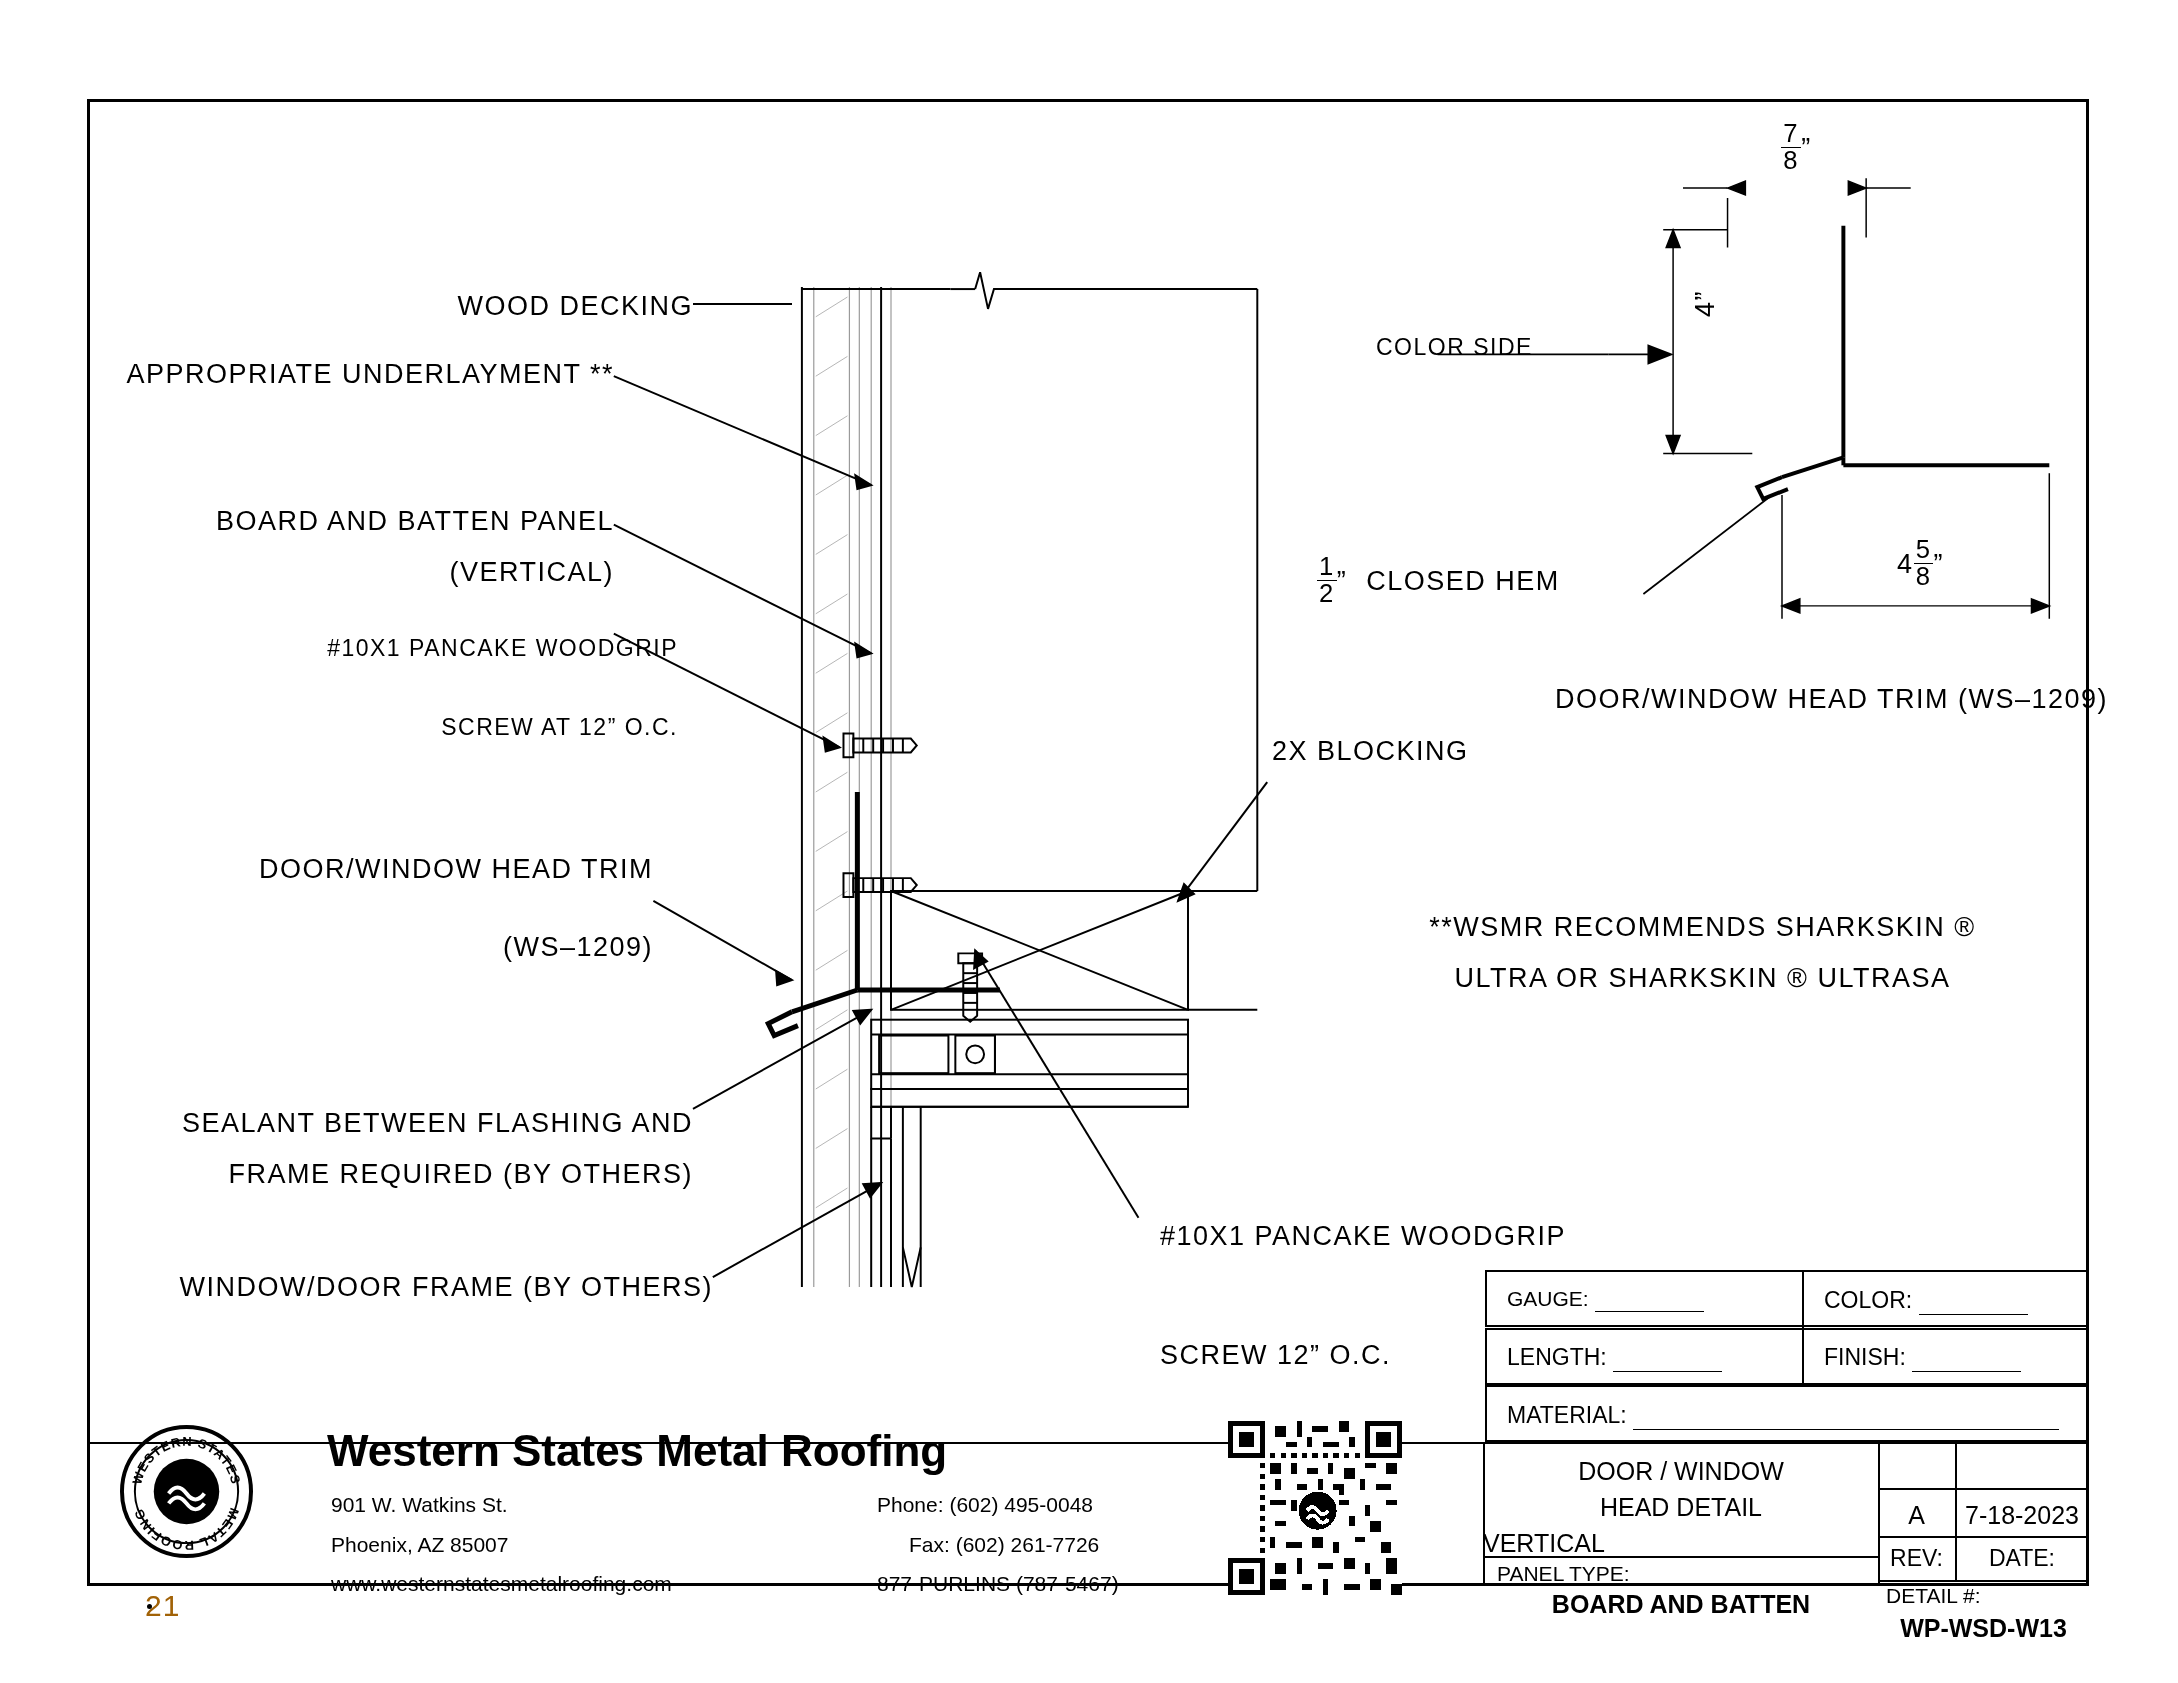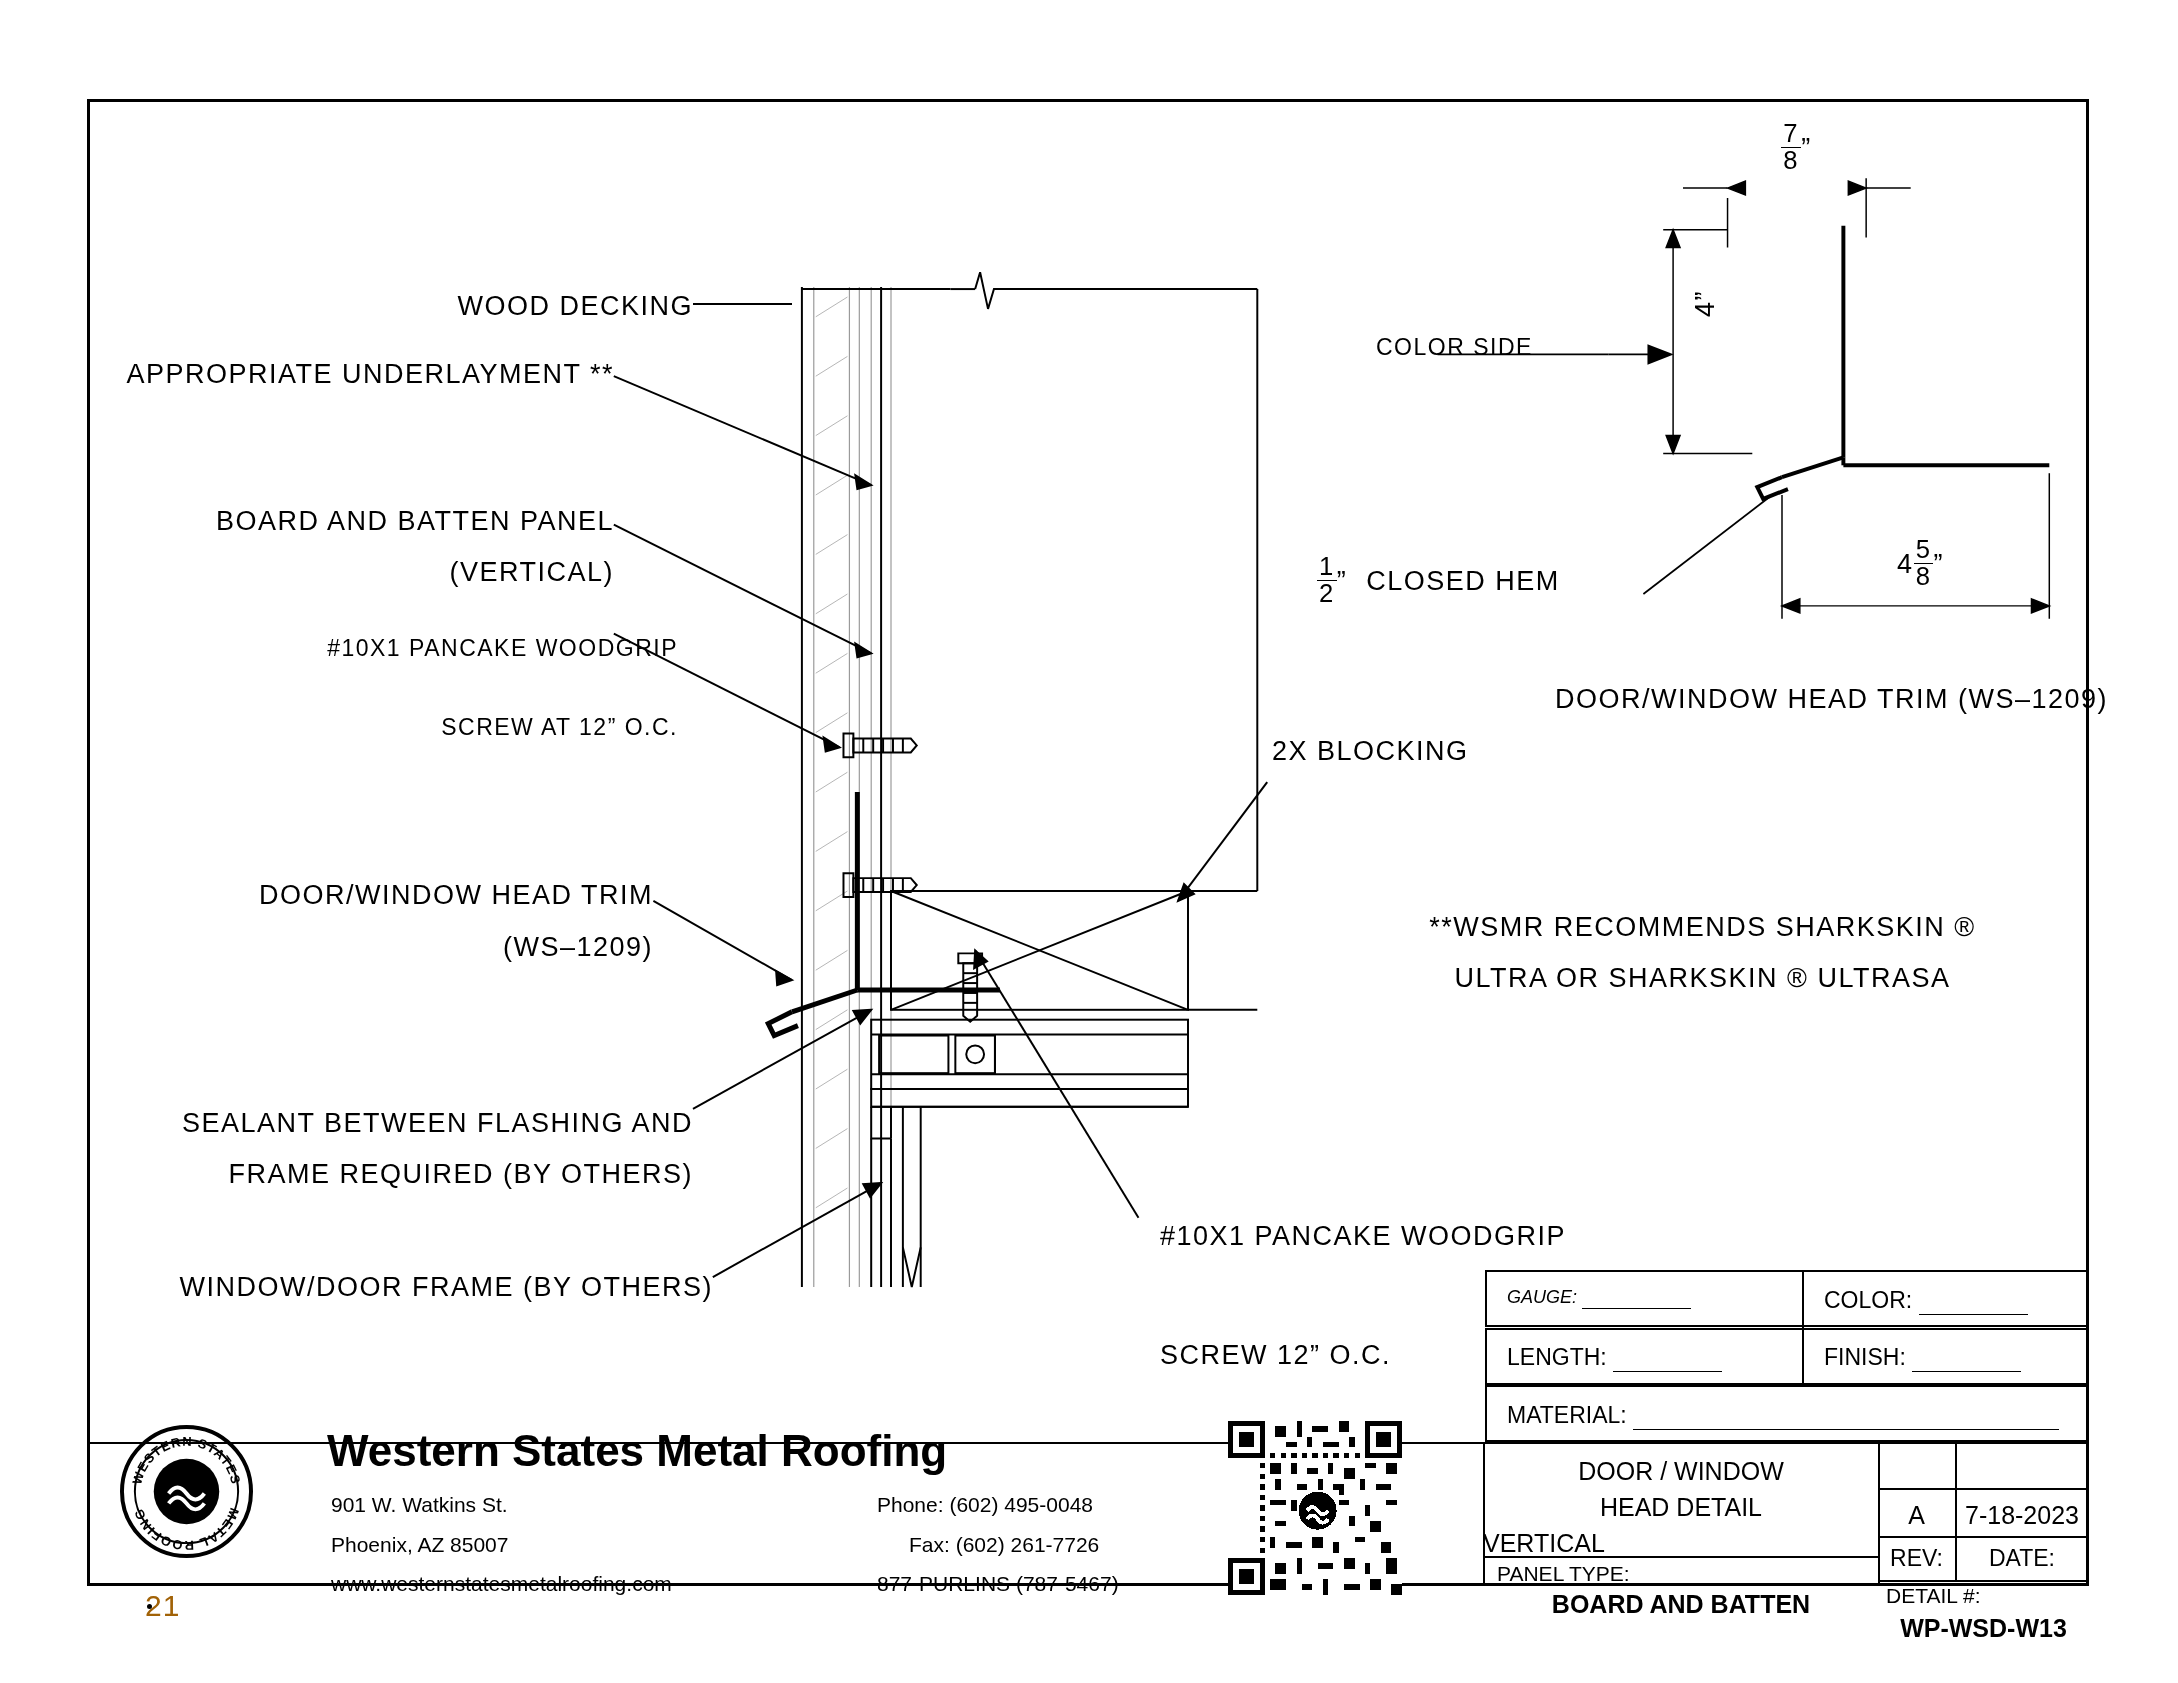--- a/index.html
+++ b/index.html
@@ -299,21 +299,21 @@
       </g>
     </g>
   </svg>
 
   <div class="lbl t28 right" style="left:238px; top:290px; width:455px;">WOOD DECKING</div>
   <div class="lbl t28 right" style="left:99px; top:358px; width:515px;">APPROPRIATE UNDERLAYMENT **</div>
   <div class="lbl t28 right" style="left:149px; top:505px; width:465px;">BOARD AND BATTEN PANEL</div>
   <div class="lbl t28 right" style="left:149px; top:556px; width:465px;">(VERTICAL)</div>
   <div class="lbl t24 right" style="left:178px; top:634px; width:500px;">#10X1 PANCAKE WOODGRIP</div>
   <div class="lbl t24 right" style="left:178px; top:677px; width:500px;margin-top:36px;">SCREW AT 12” O.C.</div>
-  <div class="lbl t28 right" style="left:178px; top:879px; width:475px;">DOOR/WINDOW HEAD TRIM</div>
+  <div class="lbl t28 right" style="left:178px; top:853px; width:475px;">DOOR/WINDOW HEAD TRIM</div>
   <div class="lbl t28 right" style="left:178px; top:931px; width:475px;">(WS‒1209)</div>
   <div class="lbl t28 right" style="left:119px; top:1107px; width:574px;">SEALANT BETWEEN FLASHING AND</div>
   <div class="lbl t28 right" style="left:89px; top:1271px; width:624px;">WINDOW/DOOR FRAME (BY OTHERS)</div>
   <div class="lbl t28 right" style="left:119px; top:1158px; width:574px;">FRAME REQUIRED (BY OTHERS)</div>
 
   <div class="lbl t28" style="left:1272px; top:735px;">2X BLOCKING</div>
   <div class="lbl t28" style="left:1160px; top:1220px;">#10X1 PANCAKE WOODGRIP</div>
   <div class="lbl t28" style="left:1160px; top:1339px;">SCREW 12” O.C.</div>
 
   <div class="lbl t28 center" style="left:1366px; top:911px; width:673px;">**WSMR RECOMMENDS SHARKSKIN ®</div>
@@ -344,21 +344,21 @@
       <span class="den">2</span>
     </span><span>”</span>
     <span style="margin-left:10px;">CLOSED HEM</span>
   </div>
 
   <div class="tb" style="left:1485px; top:1270px; width:604px; height:57px;"></div>
   <div class="tb" style="left:1485px; top:1328px; width:604px; height:57px;"></div>
   <div class="tb" style="left:1485px; top:1385px; width:604px; height:57px;"></div>
   <div class="tb" style="left:1802px; top:1270px; width:0px; height:115px; border-width:0 0 0 2px;"></div>
 
-  <div class="tb-text" style="left:1507px; top:1287px; font-size:18px;font-style:italic;">
+  <div class="tb-text" style="left:1507px; top:1287px; font-size:21px;">
     <span>GAUGE:</span>
     <span class="uline" style="width:109px;">&nbsp;</span>
   </div>
   <div class="tb-text" style="left:1824px; top:1287px; font-size:23px;">
     <span>COLOR:</span>
     <span class="uline" style="width:109px;">&nbsp;</span>
   </div>
   <div class="tb-text" style="left:1507px; top:1344px; font-size:23px;">
     <span>LENGTH:</span>
     <span class="uline" style="width:109px;">&nbsp;</span>

